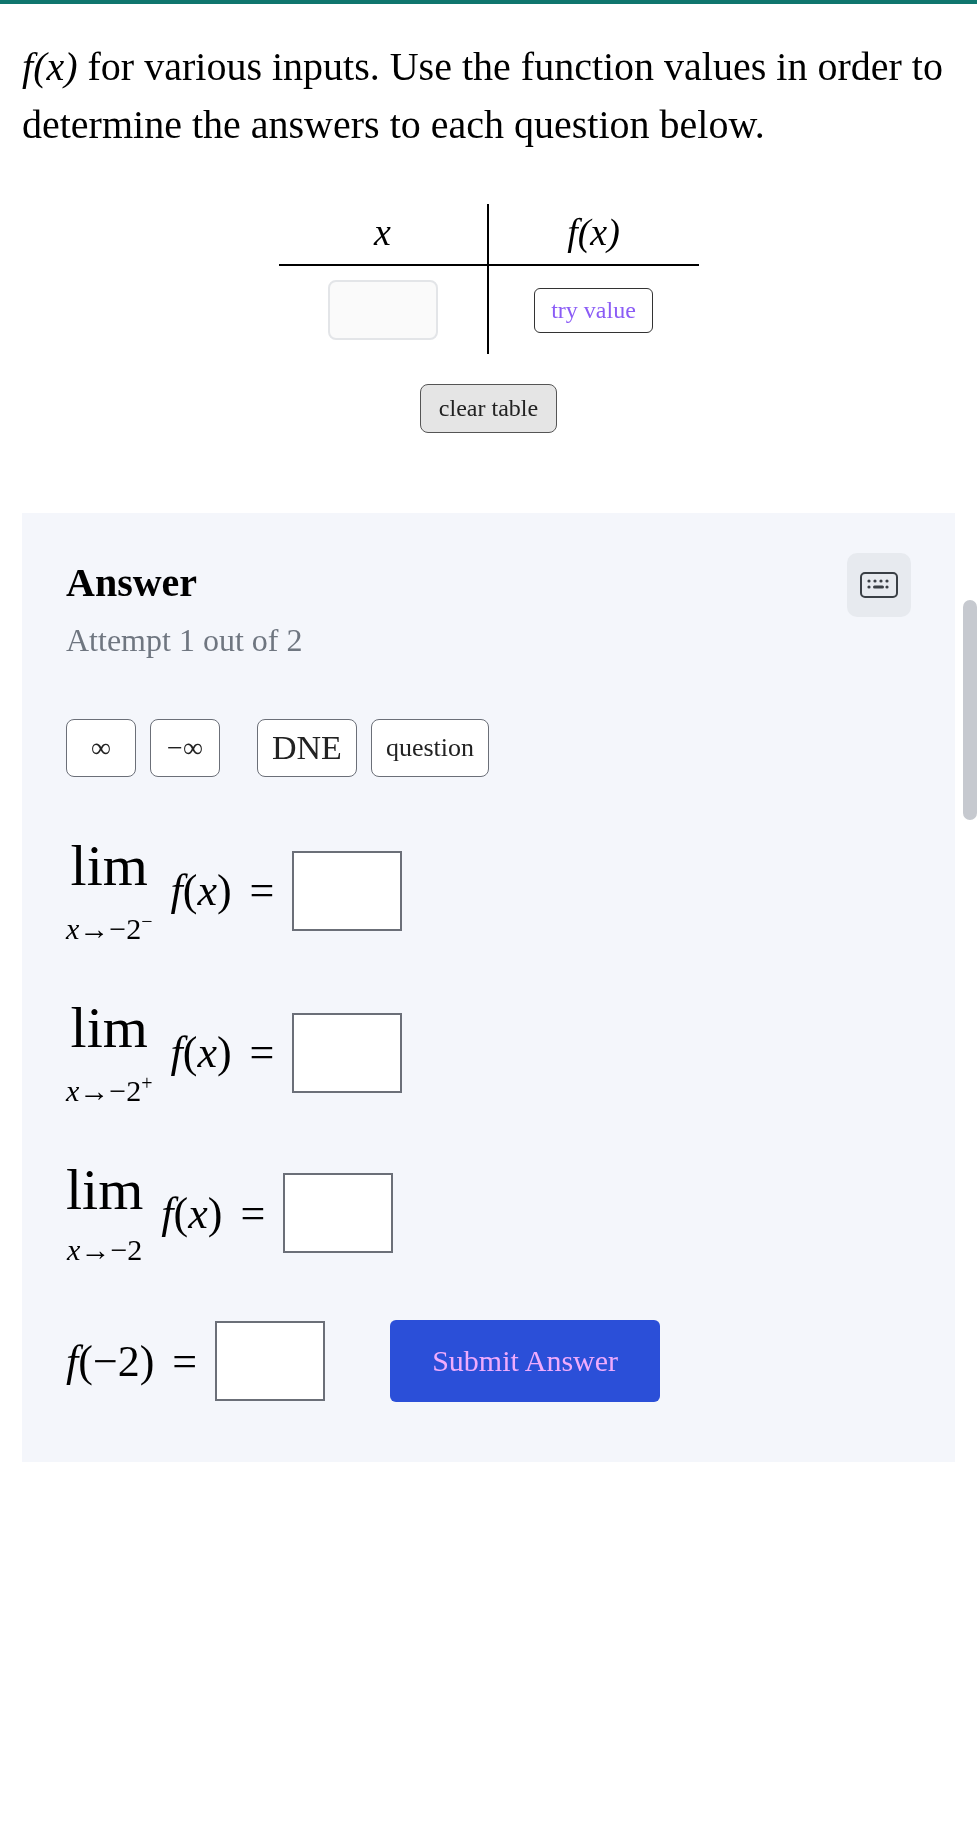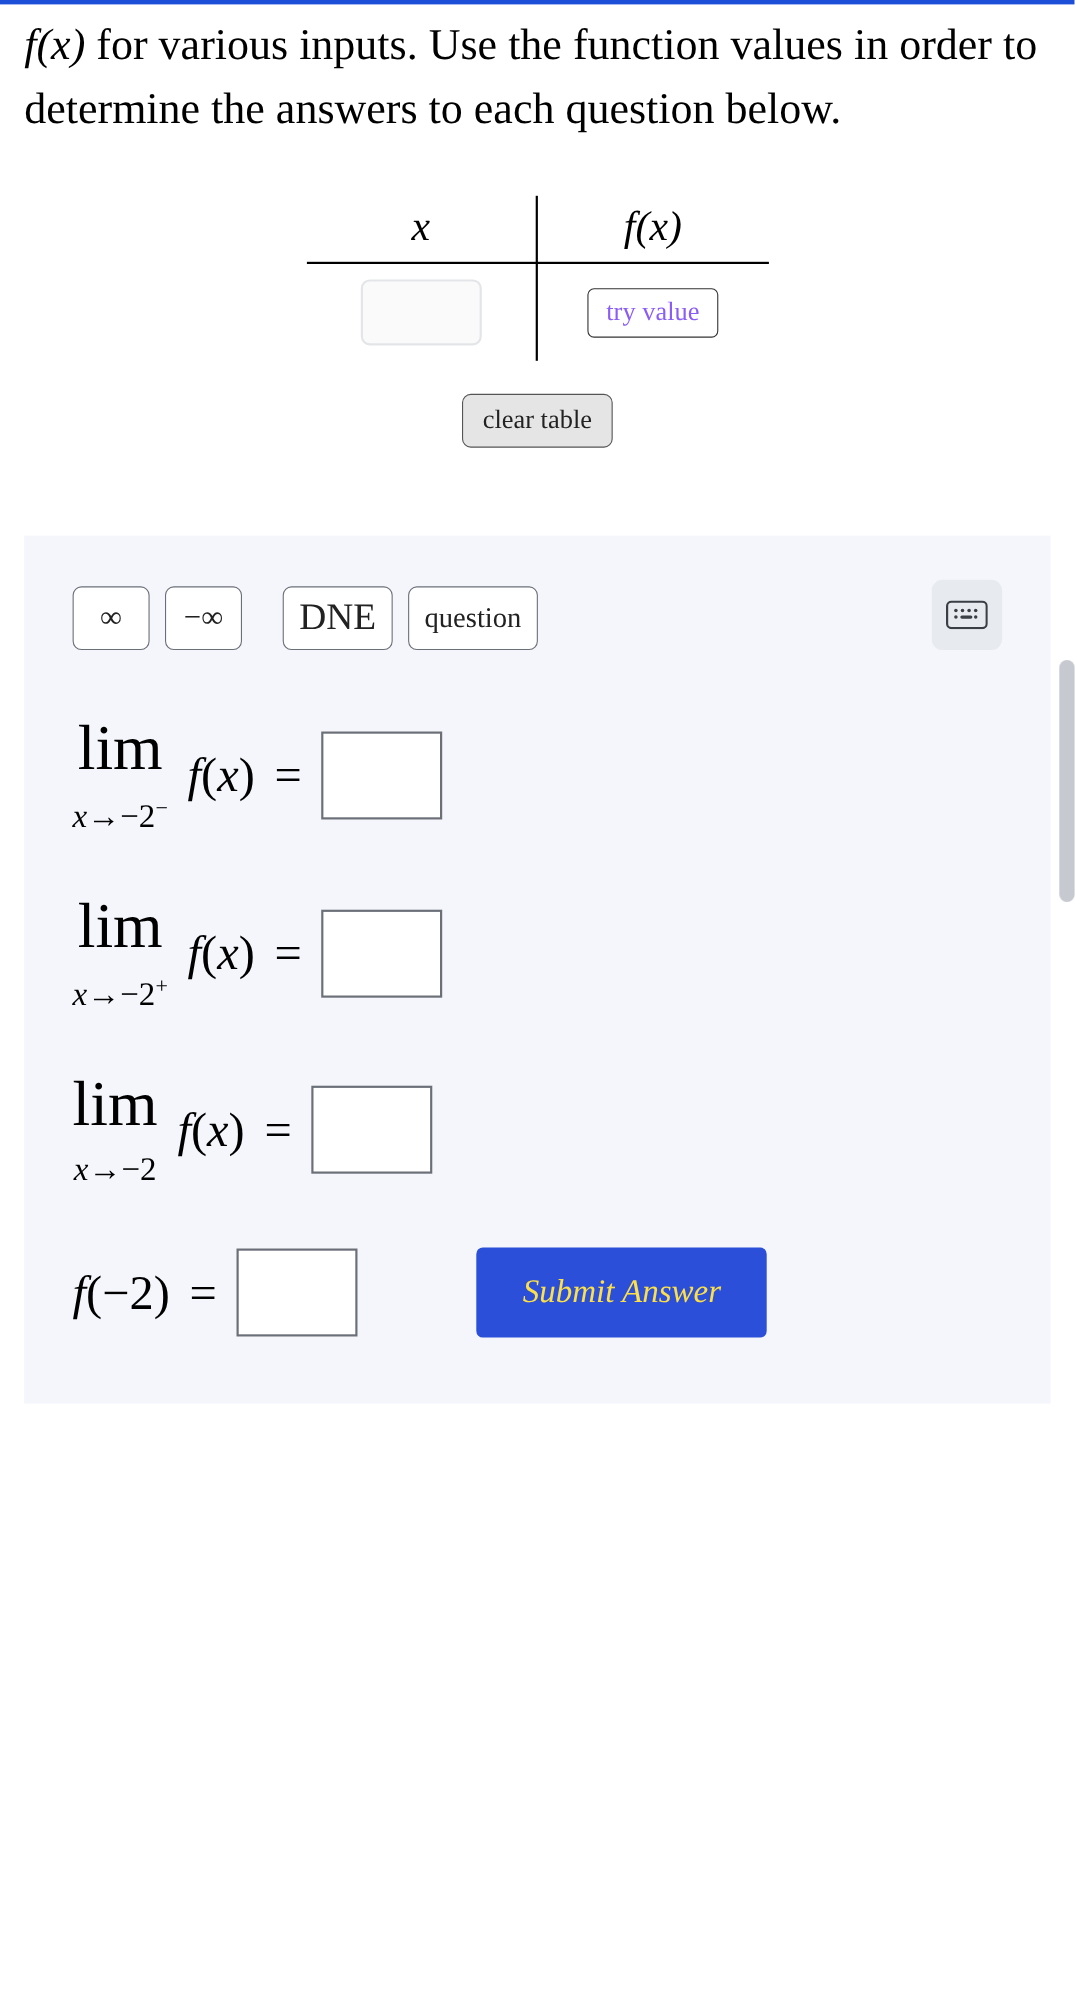--- a/index.html
+++ b/index.html
@@ -4,22 +4,22 @@
 <style>
   * { box-sizing: border-box; }
   body {
     margin: 0;
     font-family: Georgia, 'Times New Roman', serif;
     background: #ffffff;
     color: #000;
     width: 977px;
   }
   .container {
-    padding: 8px 22px 20px 22px;
-    border-top: 4px solid #1d4ed8;
+    padding: 34px 22px 20px 22px;
+    border-top: 4px solid #0f766e;
   }
   .intro {
     font-size: 40px;
     line-height: 1.45;
     margin-bottom: 50px;
   }
   .intro .math-i { font-style: italic; font-family: 'Times New Roman', serif; }
   .table-area {
     text-align: center;
     margin-bottom: 80px;
@@ -165,29 +165,28 @@
   .ans-input {
     width: 110px;
     height: 80px;
     border: 2px solid #6b6f78;
     background: #fff;
     font-size: 28px;
     text-align: center;
   }
   .submit-btn {
     background: #2b4fd8;
-    color: #fde047;
+    color: #f0abfc;
     border: none;
     border-radius: 6px;
     font-size: 30px;
     font-family: Georgia, serif;
     padding: 24px 42px;
     cursor: pointer;
-    margin-left: 90px;
-    font-style: italic;
+    margin-left: 47px;
   }
   .last-row {
     display: flex;
     align-items: center;
   }
   .scrollbar-stub {
     position: fixed;
     top: 600px;
     right: 0;
     width: 14px;
@@ -233,20 +232,22 @@
         <circle cx="9" cy="9" r="1.6" fill="#3a3f45"></circle>
         <circle cx="15" cy="9" r="1.6" fill="#3a3f45"></circle>
         <circle cx="21" cy="9" r="1.6" fill="#3a3f45"></circle>
         <circle cx="27" cy="9" r="1.6" fill="#3a3f45"></circle>
         <circle cx="9" cy="15" r="1.6" fill="#3a3f45"></circle>
         <circle cx="27" cy="15" r="1.6" fill="#3a3f45"></circle>
         <rect x="13" y="13.5" width="11" height="3" rx="1.5" fill="#3a3f45"></rect>
       </svg>
     </div>
 
+    <div class="answer-heading">Answer</div>
+    <div class="attempt-text">Attempt 1 out of 2</div>
 
     <div class="symbol-row">
       <button class="sym-btn">∞</button>
       <button class="sym-btn">−∞</button>
       <button class="sym-btn dne">DNE</button>
       <button class="sym-btn undef">question</button>
     </div>
 
     <div class="eqrow">
       <span class="lim-block">

